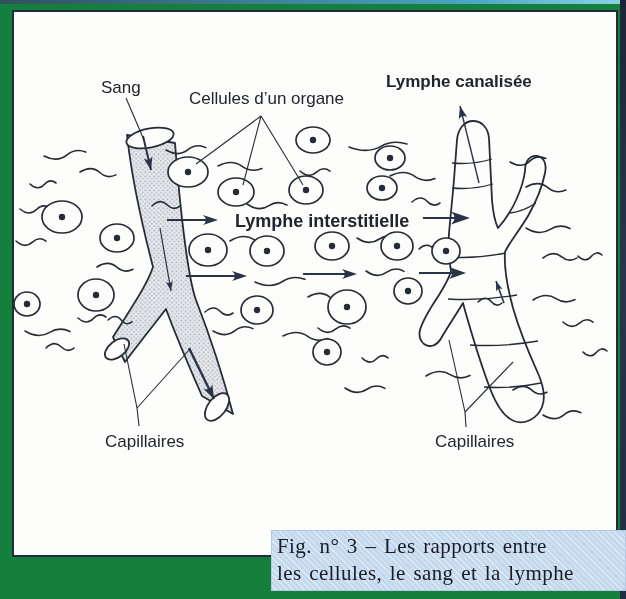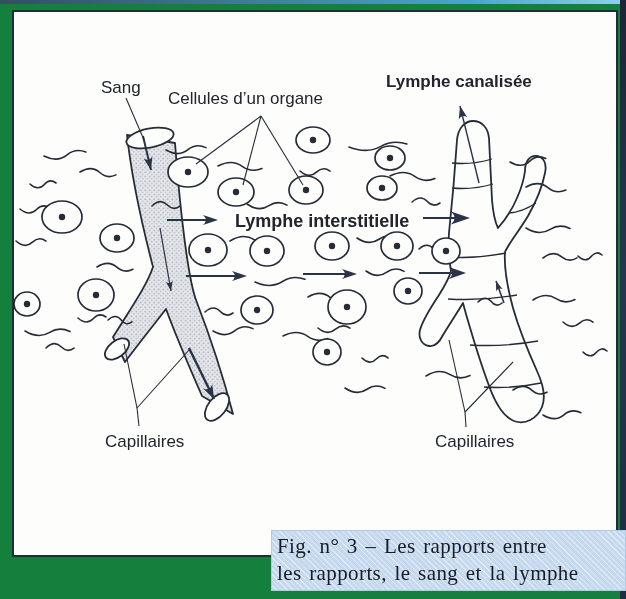--- a/index.html
+++ b/index.html
@@ -156,31 +156,31 @@
       <line x1="261" y1="116" x2="303" y2="185" stroke="#262c36" stroke-width="1.1"></line>
       <line x1="137" y1="408" x2="124" y2="344" stroke="#262c36" stroke-width="1.1"></line>
       <line x1="137" y1="408" x2="190" y2="349" stroke="#262c36" stroke-width="1.1"></line>
       <line x1="137" y1="408" x2="139" y2="426" stroke="#262c36" stroke-width="1.1"></line>
       <line x1="465" y1="412" x2="449" y2="340" stroke="#262c36" stroke-width="1.1"></line>
       <line x1="465" y1="412" x2="513" y2="362" stroke="#262c36" stroke-width="1.1"></line>
       <line x1="465" y1="412" x2="466" y2="427" stroke="#262c36" stroke-width="1.1"></line>
     </svg>
 
   <div class="lbl plain" style="left:101px;top:78px">Sang</div>
-  <div class="lbl plain" style="left:168px;top:89px">Cellules d’un organe</div>
+  <div class="lbl plain" style="left:189px;top:89px">Cellules d’un organe</div>
   <div class="lbl bold" style="left:235px;top:211px;font-size:18px">Lymphe interstitielle</div>
   <div class="lbl bold" style="left:386px;top:72px">Lymphe canalisée</div>
 
   <div class="lbl plain two-line" style="left:105px;top:430px">
     <div>Capillaires</div>
   </div>
   <div class="lbl plain two-line" style="left:435px;top:430px">
     <div>Capillaires</div>
   </div>
 
   <div id="caption">
     <div>Fig. n° 3 – Les rapports entre</div>
-    <div>les rapports, le sang et la lymphe</div>
+    <div>les cellules, le sang et la lymphe</div>
   </div>
 
   <div id="top-edge"></div>
   <div id="right-edge"></div>
 </div>
 
 </body></html>

